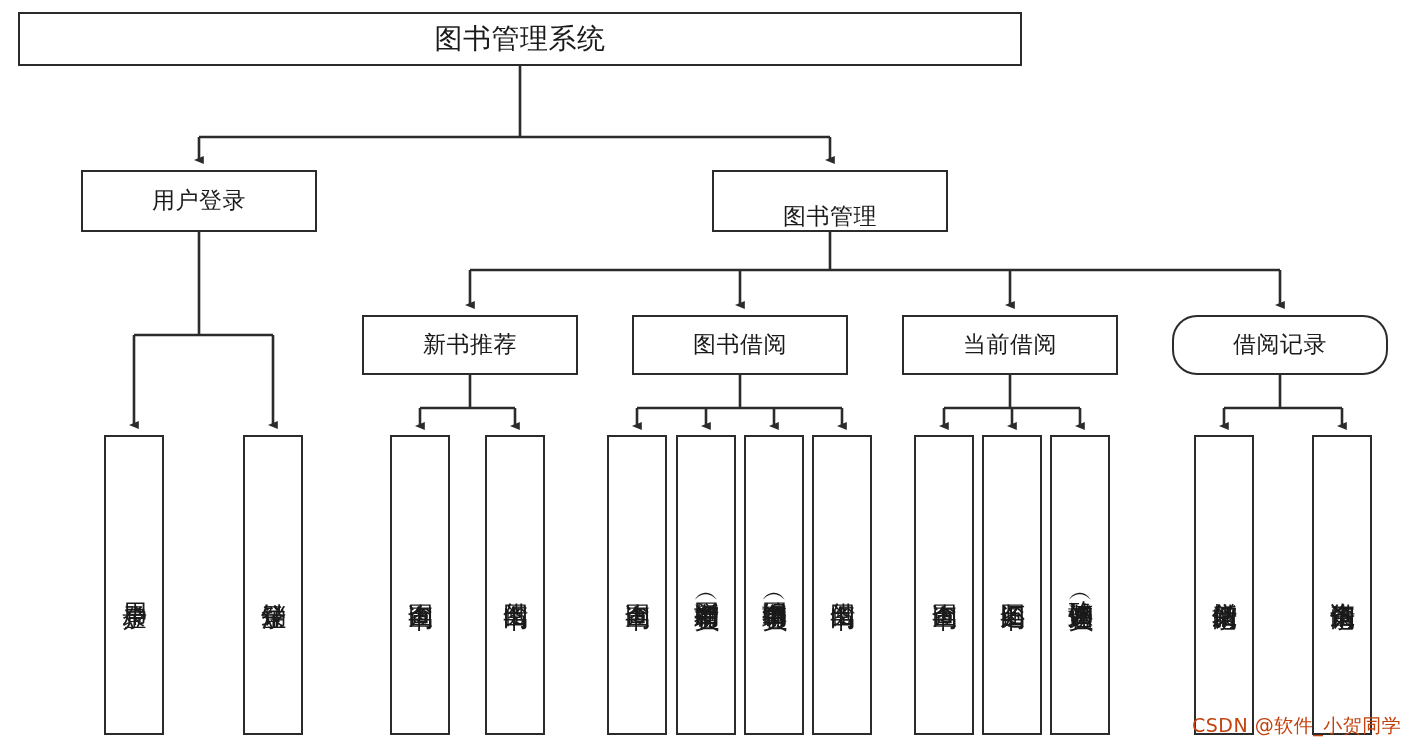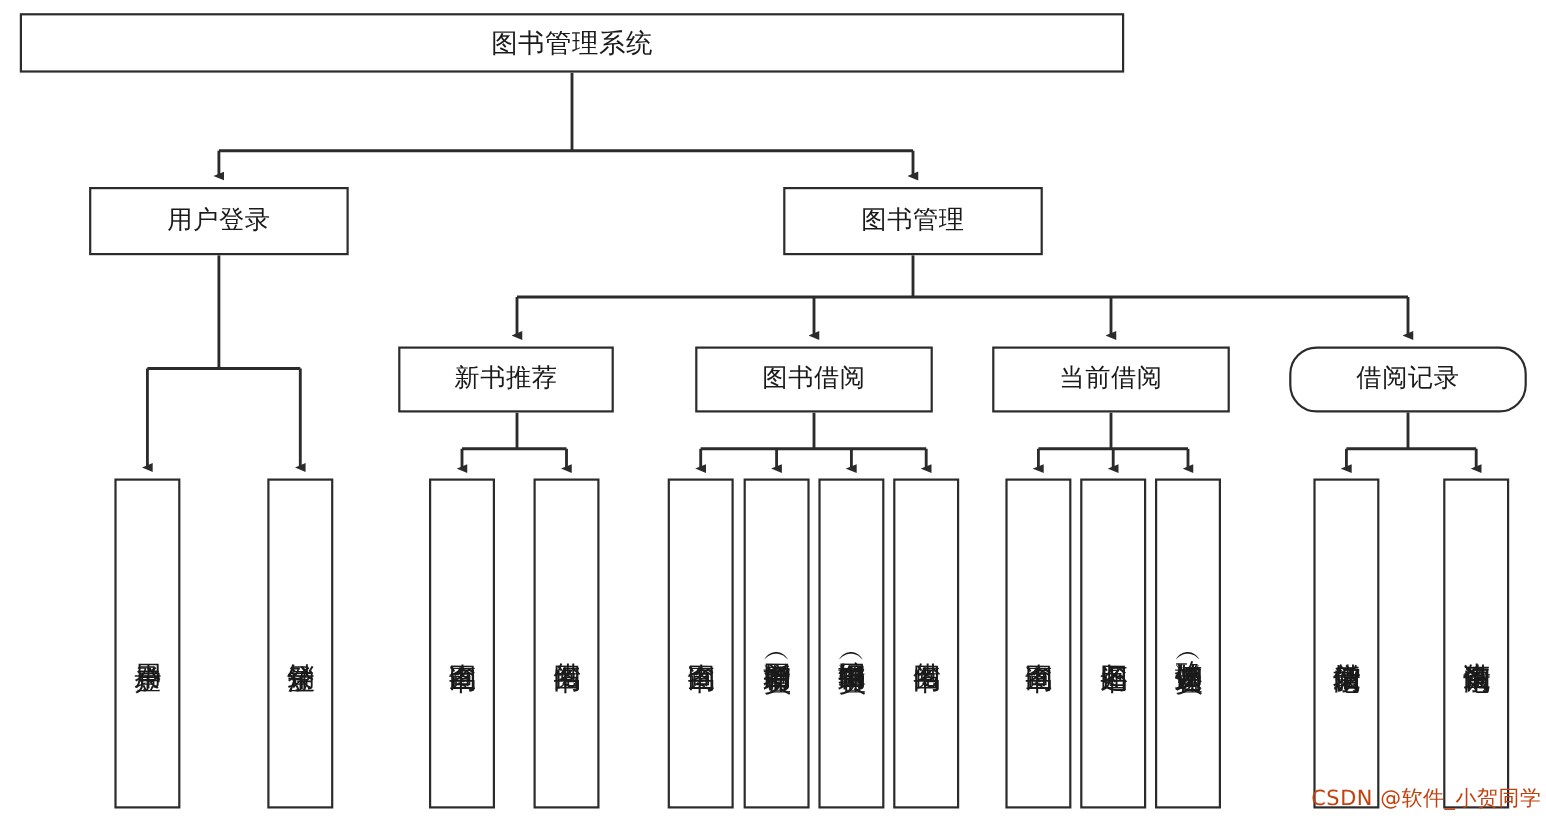--- a/index.html
+++ b/index.html
@@ -42,21 +42,21 @@
     line-height: 1.12;
     text-align: center;
     white-space: nowrap;
   }
   
   .node.h .node-label {
     font-size: 23px;
     letter-spacing: 0.5px;
   }
   .node.root .node-label {
-    font-size: 24px;
+    font-size: 28px;
   }
   
   .node.v {
     align-items: center;
     justify-content: center;
   }
   .node.v .node-label {
     writing-mode: vertical-rl;
     text-orientation: upright;
     font-size: 25px;
@@ -131,25 +131,25 @@
     </g>
   </svg>
 
   <div class="node h root" style="left:18px; top:12px; width:1004px; height:54px;">
     <span class="node-label">图书管理系统</span>
   </div>
 
   <div class="node h" style="left:81px; top:170px; width:236px; height:62px;">
     <span class="node-label">用户登录</span>
   </div>
-  <div class="node h" style="left:712px; top:170px; width:236px; height:62px;">
+  <div class="node h" style="left:712px; top:170px; width:236px; height:62px;align-items:flex-end;">
     <span class="node-label">图书管理</span>
   </div>
 
-  <div class="node h" style="left:362px; top:315px; width:196px; height:60px;align-items:center;">
+  <div class="node h" style="left:362px; top:315px; width:216px; height:60px;align-items:center;">
     <span class="node-label">新书推荐</span>
   </div>
   <div class="node h" style="left:632px; top:315px; width:216px; height:60px;">
     <span class="node-label">图书借阅</span>
   </div>
   <div class="node h" style="left:902px; top:315px; width:216px; height:60px;">
     <span class="node-label">当前借阅</span>
   </div>
   <div class="node h" style="left:1172px; top:315px; width:216px; height:60px;border-radius:25px;">
     <span class="node-label">借阅记录</span>

